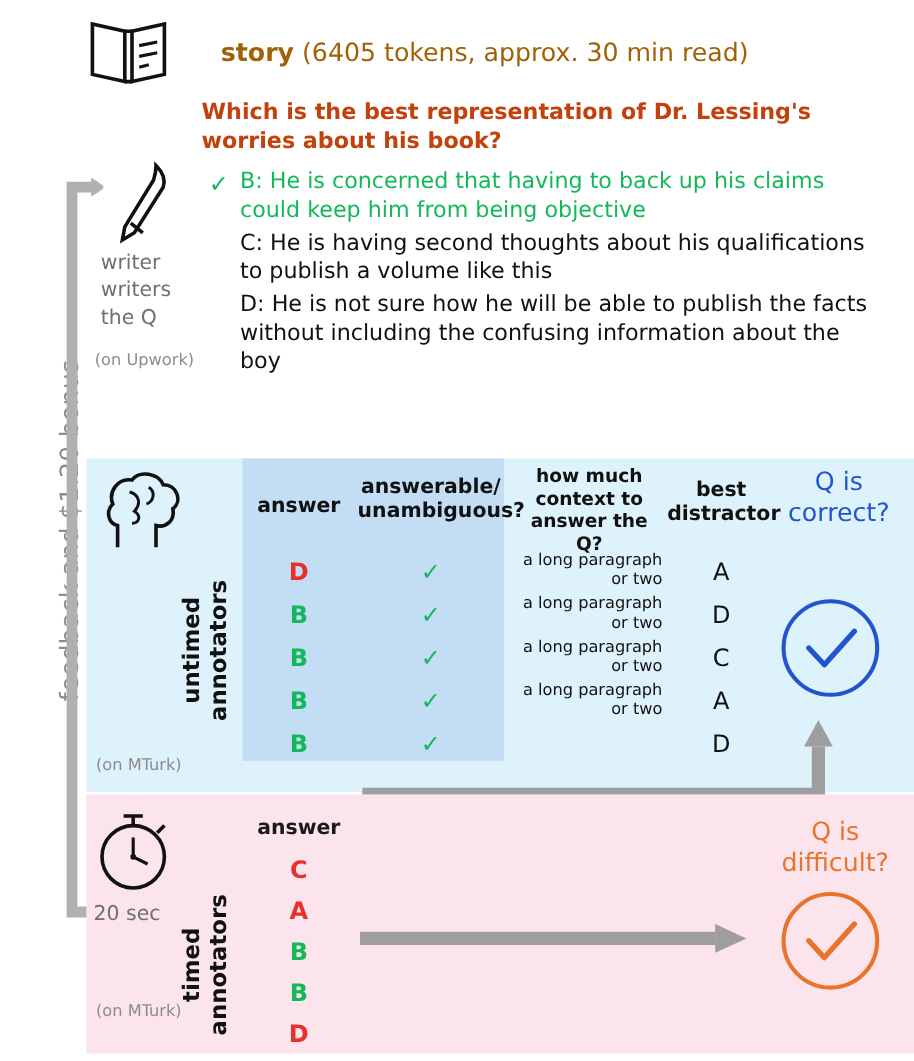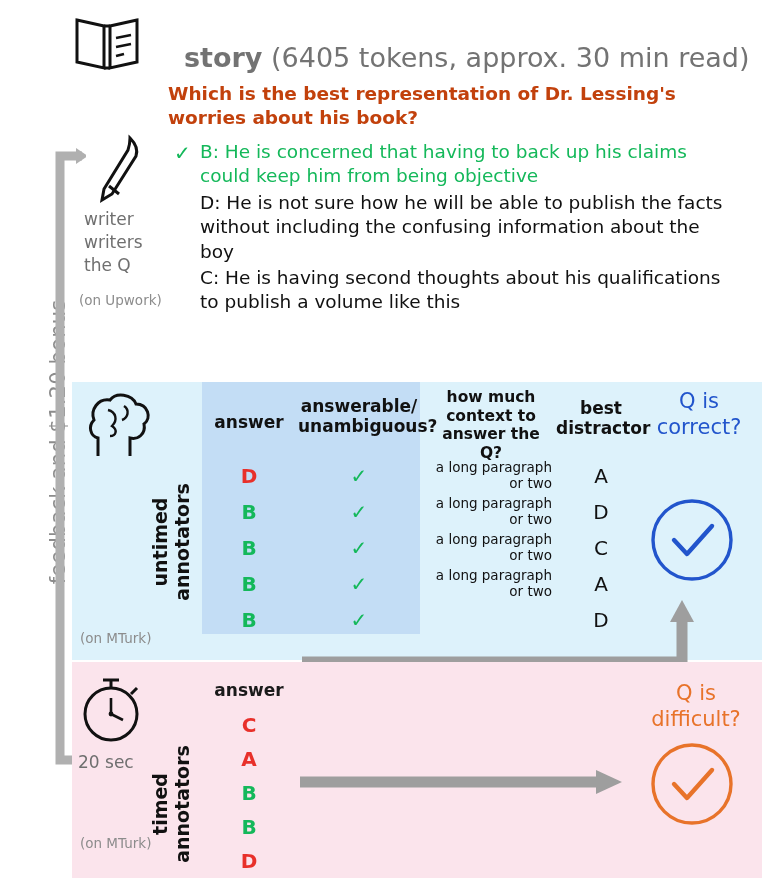--- a/index.html
+++ b/index.html
@@ -49,23 +49,23 @@
   .book-icon {
     position: absolute;
     left: 74px;
     top: 14px;
     width: 66px;
     height: 58px;
   }
   .story-line {
     position: absolute;
     left: 184px;
-    top: 42px;
-    font-size: 27px;
-    color: #737373;
+    top: 32px;
+    font-size: 21px;
+    color: #a16207;
   }
   .story-line b { font-weight: bold; }
   .story-line .rest { font-weight: normal; }
 
   
   .question {
     position: absolute;
     left: 168px;
     top: 82px;
     width: 540px;
@@ -345,24 +345,24 @@
   </div>
 
   <div class="question">Which is the best representation of Dr. Lessing's worries about his book?</div>
 
   <div class="options">
     <div class="option correct">
       <span class="check">✓</span>
       <span>B: He is concerned that having to back up his claims could keep him from being objective</span>
     </div>
     <div class="option">
-      <span>D: He is not sure how he will be able to publish the facts without including the confusing information about the boy</span>
+      <span>C: He is having second thoughts about his qualifications to publish a volume like this</span>
     </div>
     <div class="option">
-      <span>C: He is having second thoughts about his qualifications to publish a volume like this</span>
+      <span>D: He is not sure how he will be able to publish the facts without including the confusing information about the boy</span>
     </div>
   </div>
 
   <svg class="pen-icon" viewBox="0 0 56 72">
     <path d="M38 4 C44 10 46 16 44 22 L20 60 L10 66 L12 55 L36 16 C38 10 38 7 38 4 Z" fill="none" stroke="#111" stroke-width="3"></path>
     <line x1="17" y1="52" x2="27" y2="60" stroke="#111" stroke-width="3"></line>
   </svg>
   <div class="writer-text" style="white-space:pre-line;">writer
 writers
 the Q</div>

